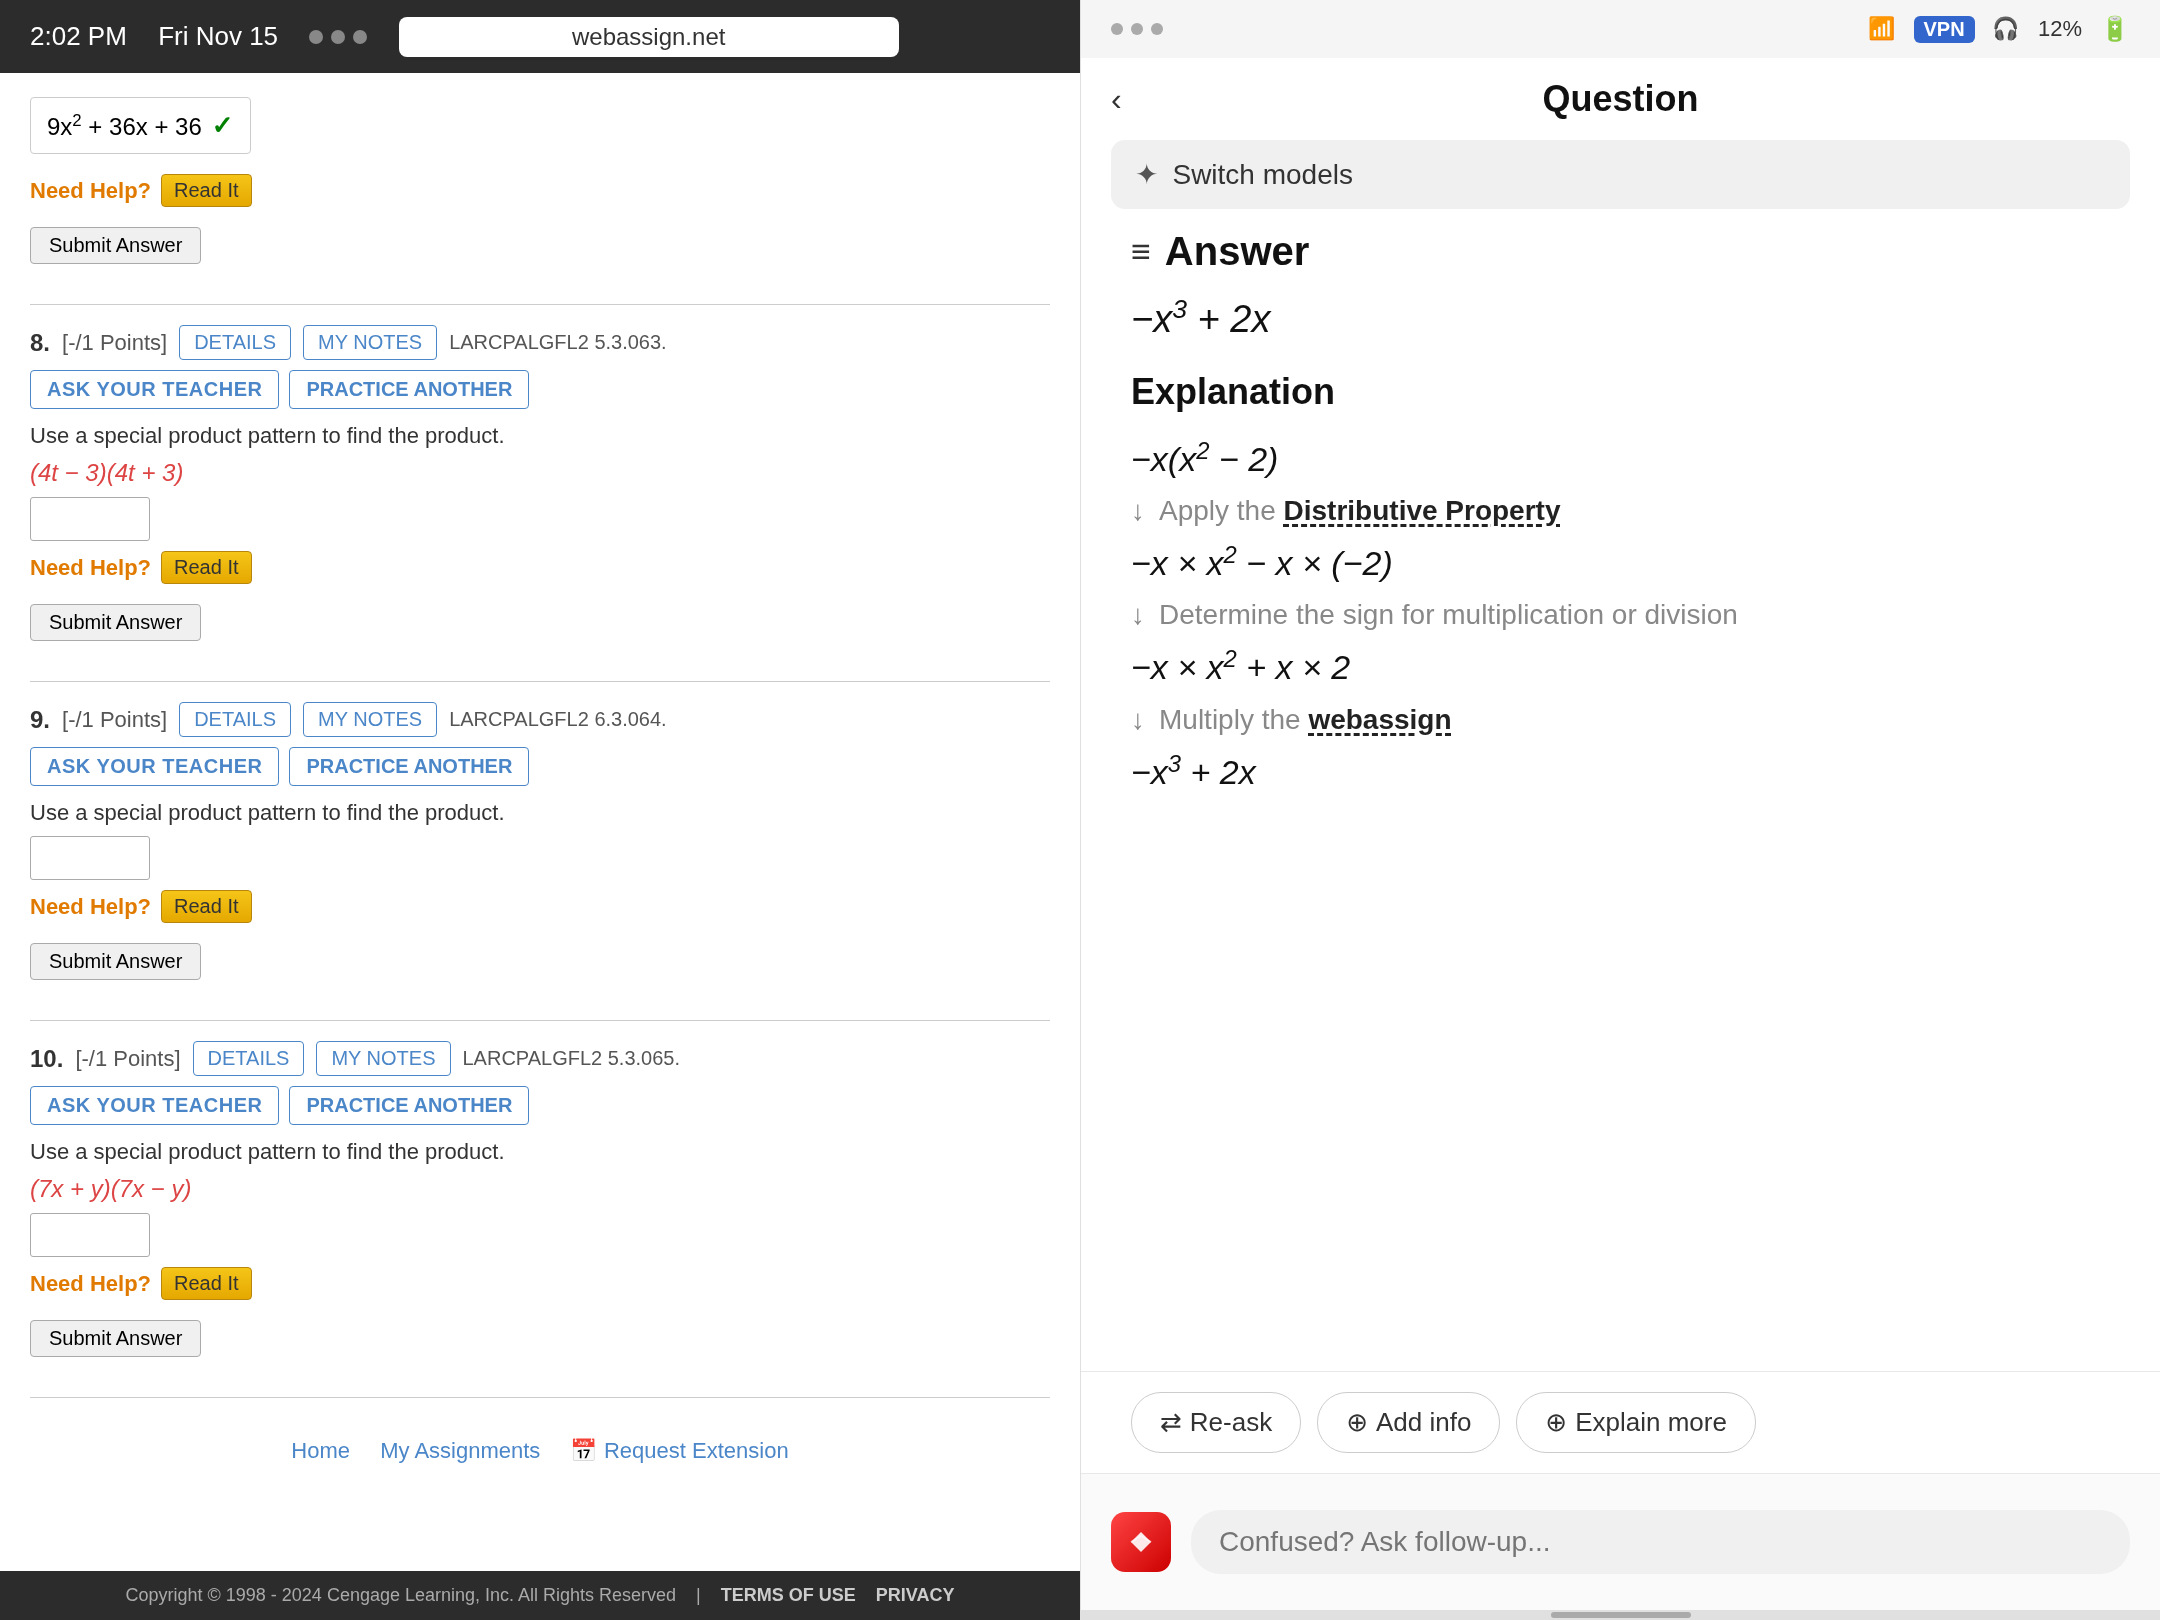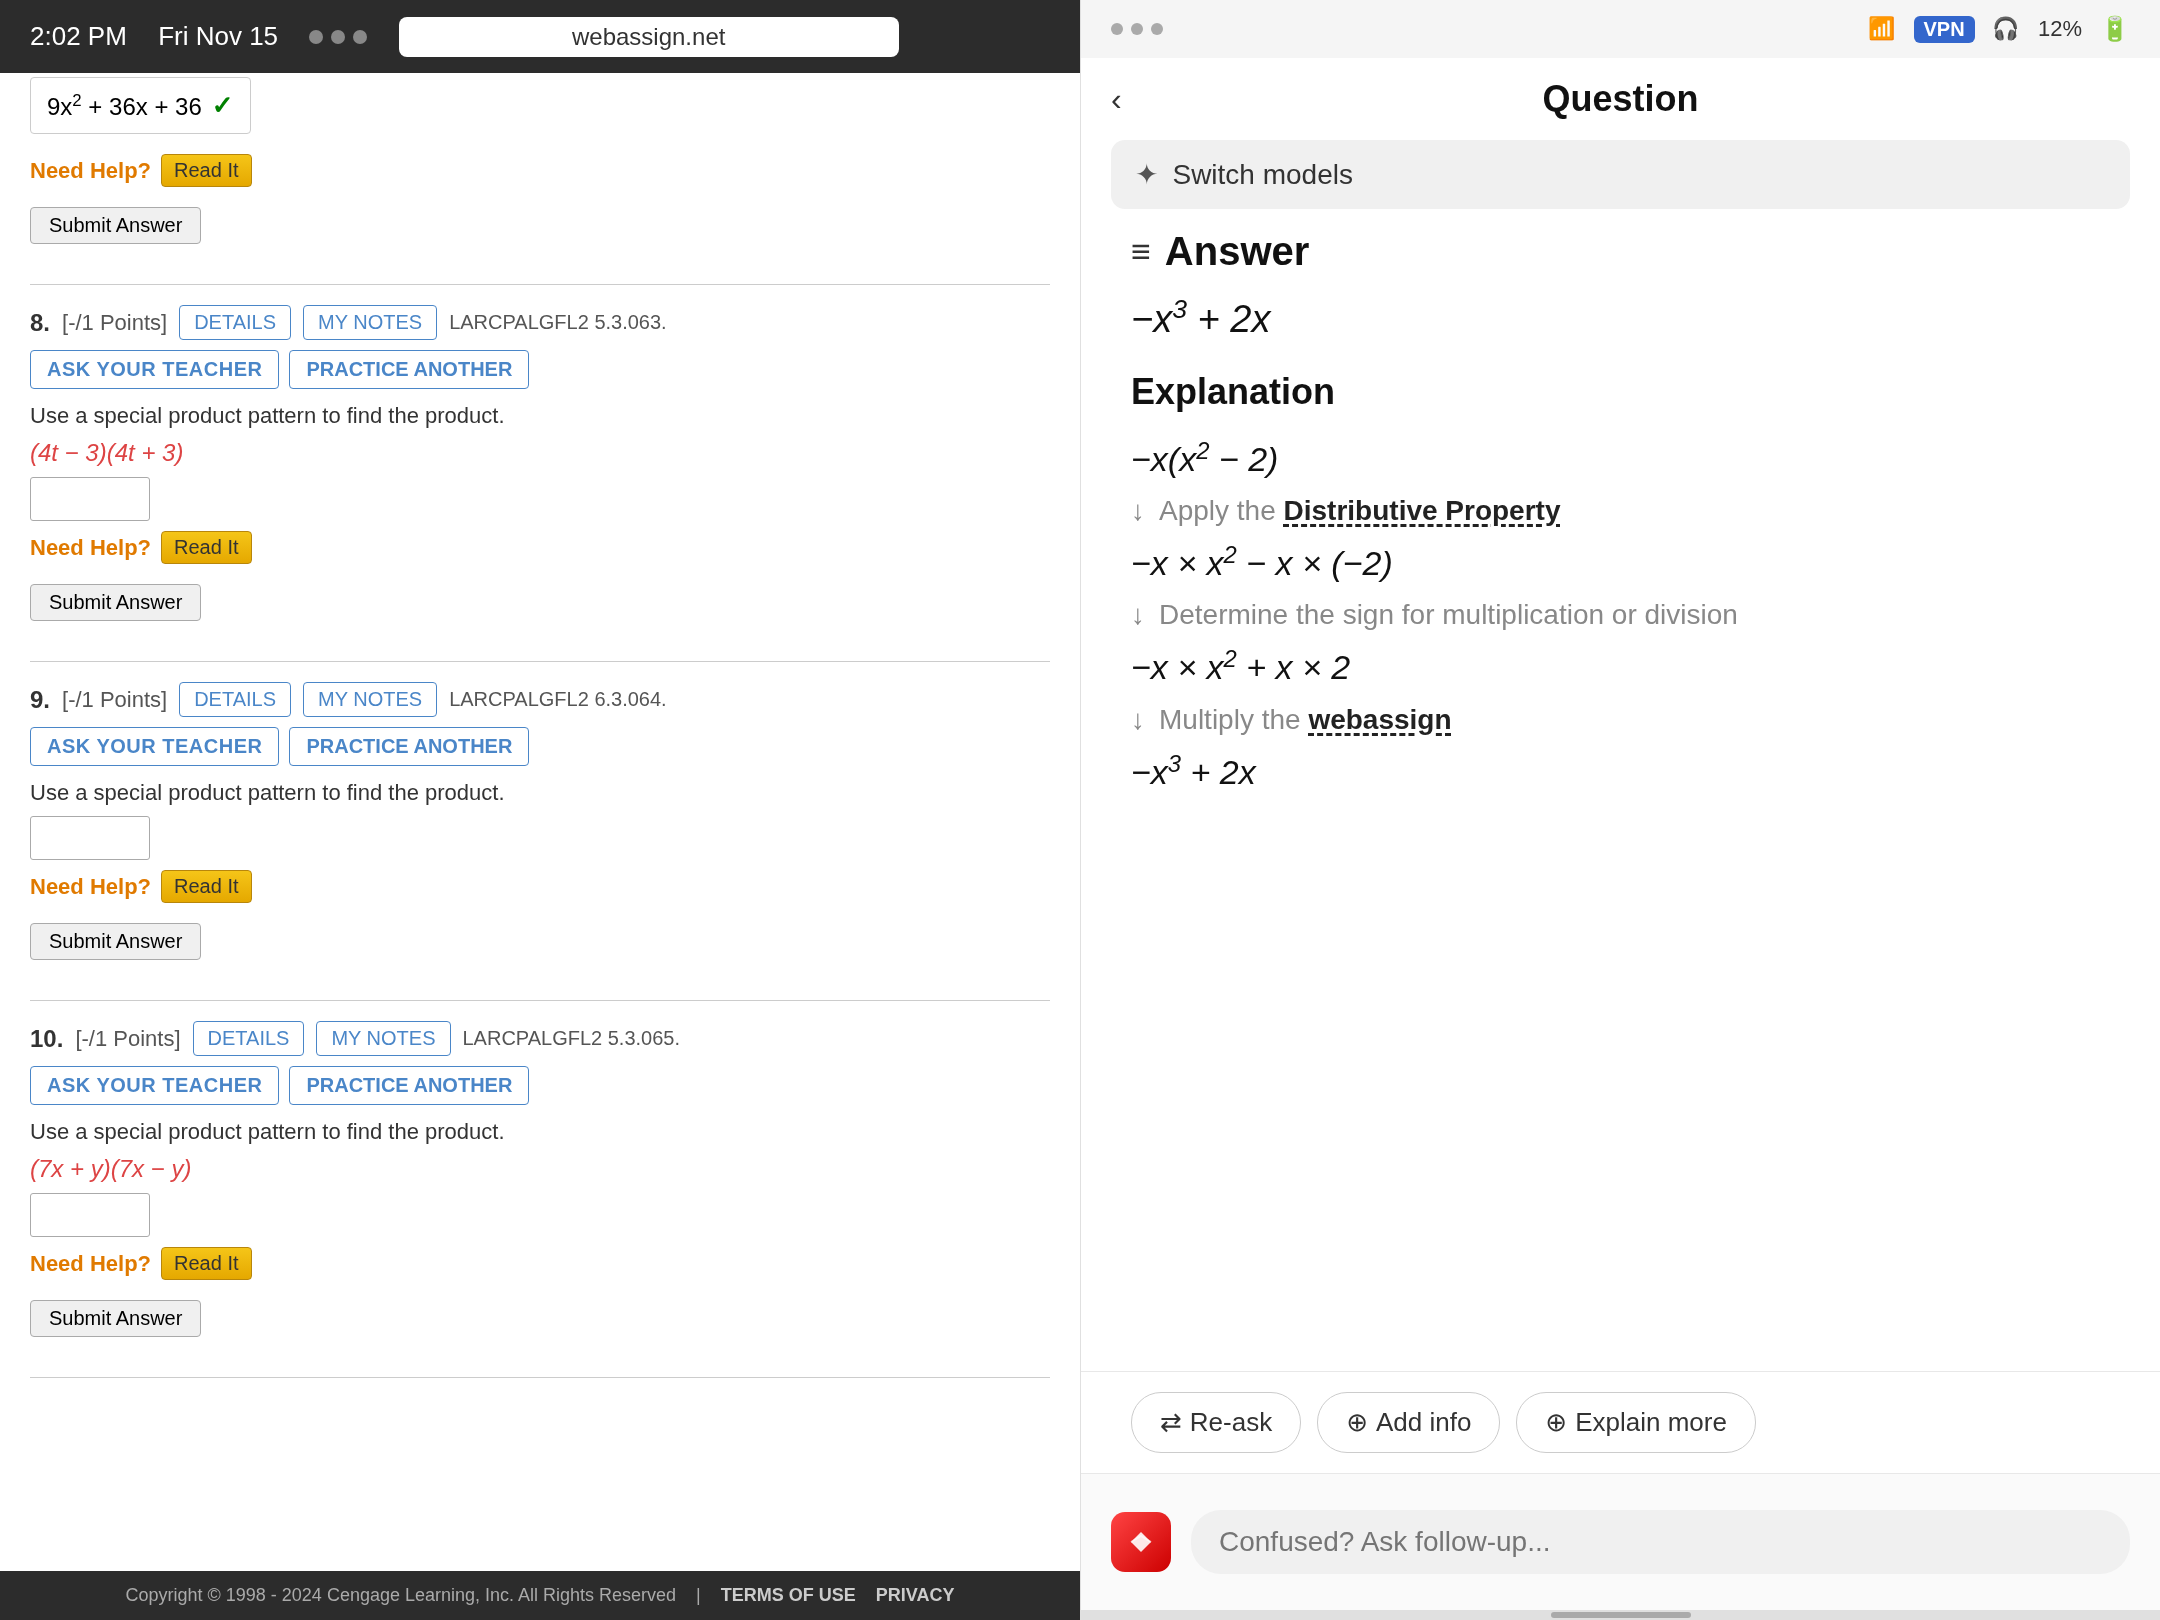--- a/index.html
+++ b/index.html
@@ -50,21 +50,21 @@
     .status-dots span {
       width: 14px; height: 14px;
       border-radius: 50%;
       background: #888;
       display: inline-block;
     }
 
     .webassign-content {
       flex: 1;
       overflow-y: auto;
-      padding: 4px 30px;
+      padding: 24px 30px;
       background: #fff;
     }
 
     
     .prev-answer-box {
       border: 1px solid #ccc;
       border-radius: 4px;
       padding: 12px 16px;
       display: inline-flex;
       align-items: center;
@@ -579,20 +579,28 @@
       <div class="need-help-row">
         <span>Need Help?</span>
         <button class="read-it-btn">Read It</button>
       </div>
       <button class="submit-btn">Submit Answer</button>
     </div>
 
     <hr class="divider-line">
 
     
+    <div class="footer-links">
+      <a href="#">Home</a>
+      <a href="#">My Assignments</a>
+      <a href="#">
+        <span>📅</span>
+        <span>Request Extension</span>
+      </a>
+    </div>
   </div>
 
   <div class="copyright-bar">
     <span>Copyright © 1998 - 2024 Cengage Learning, Inc. All Rights Reserved</span>
     <span>|</span>
     <a href="#">TERMS OF USE</a>
     <a href="#">PRIVACY</a>
   </div>
 </div>
 

